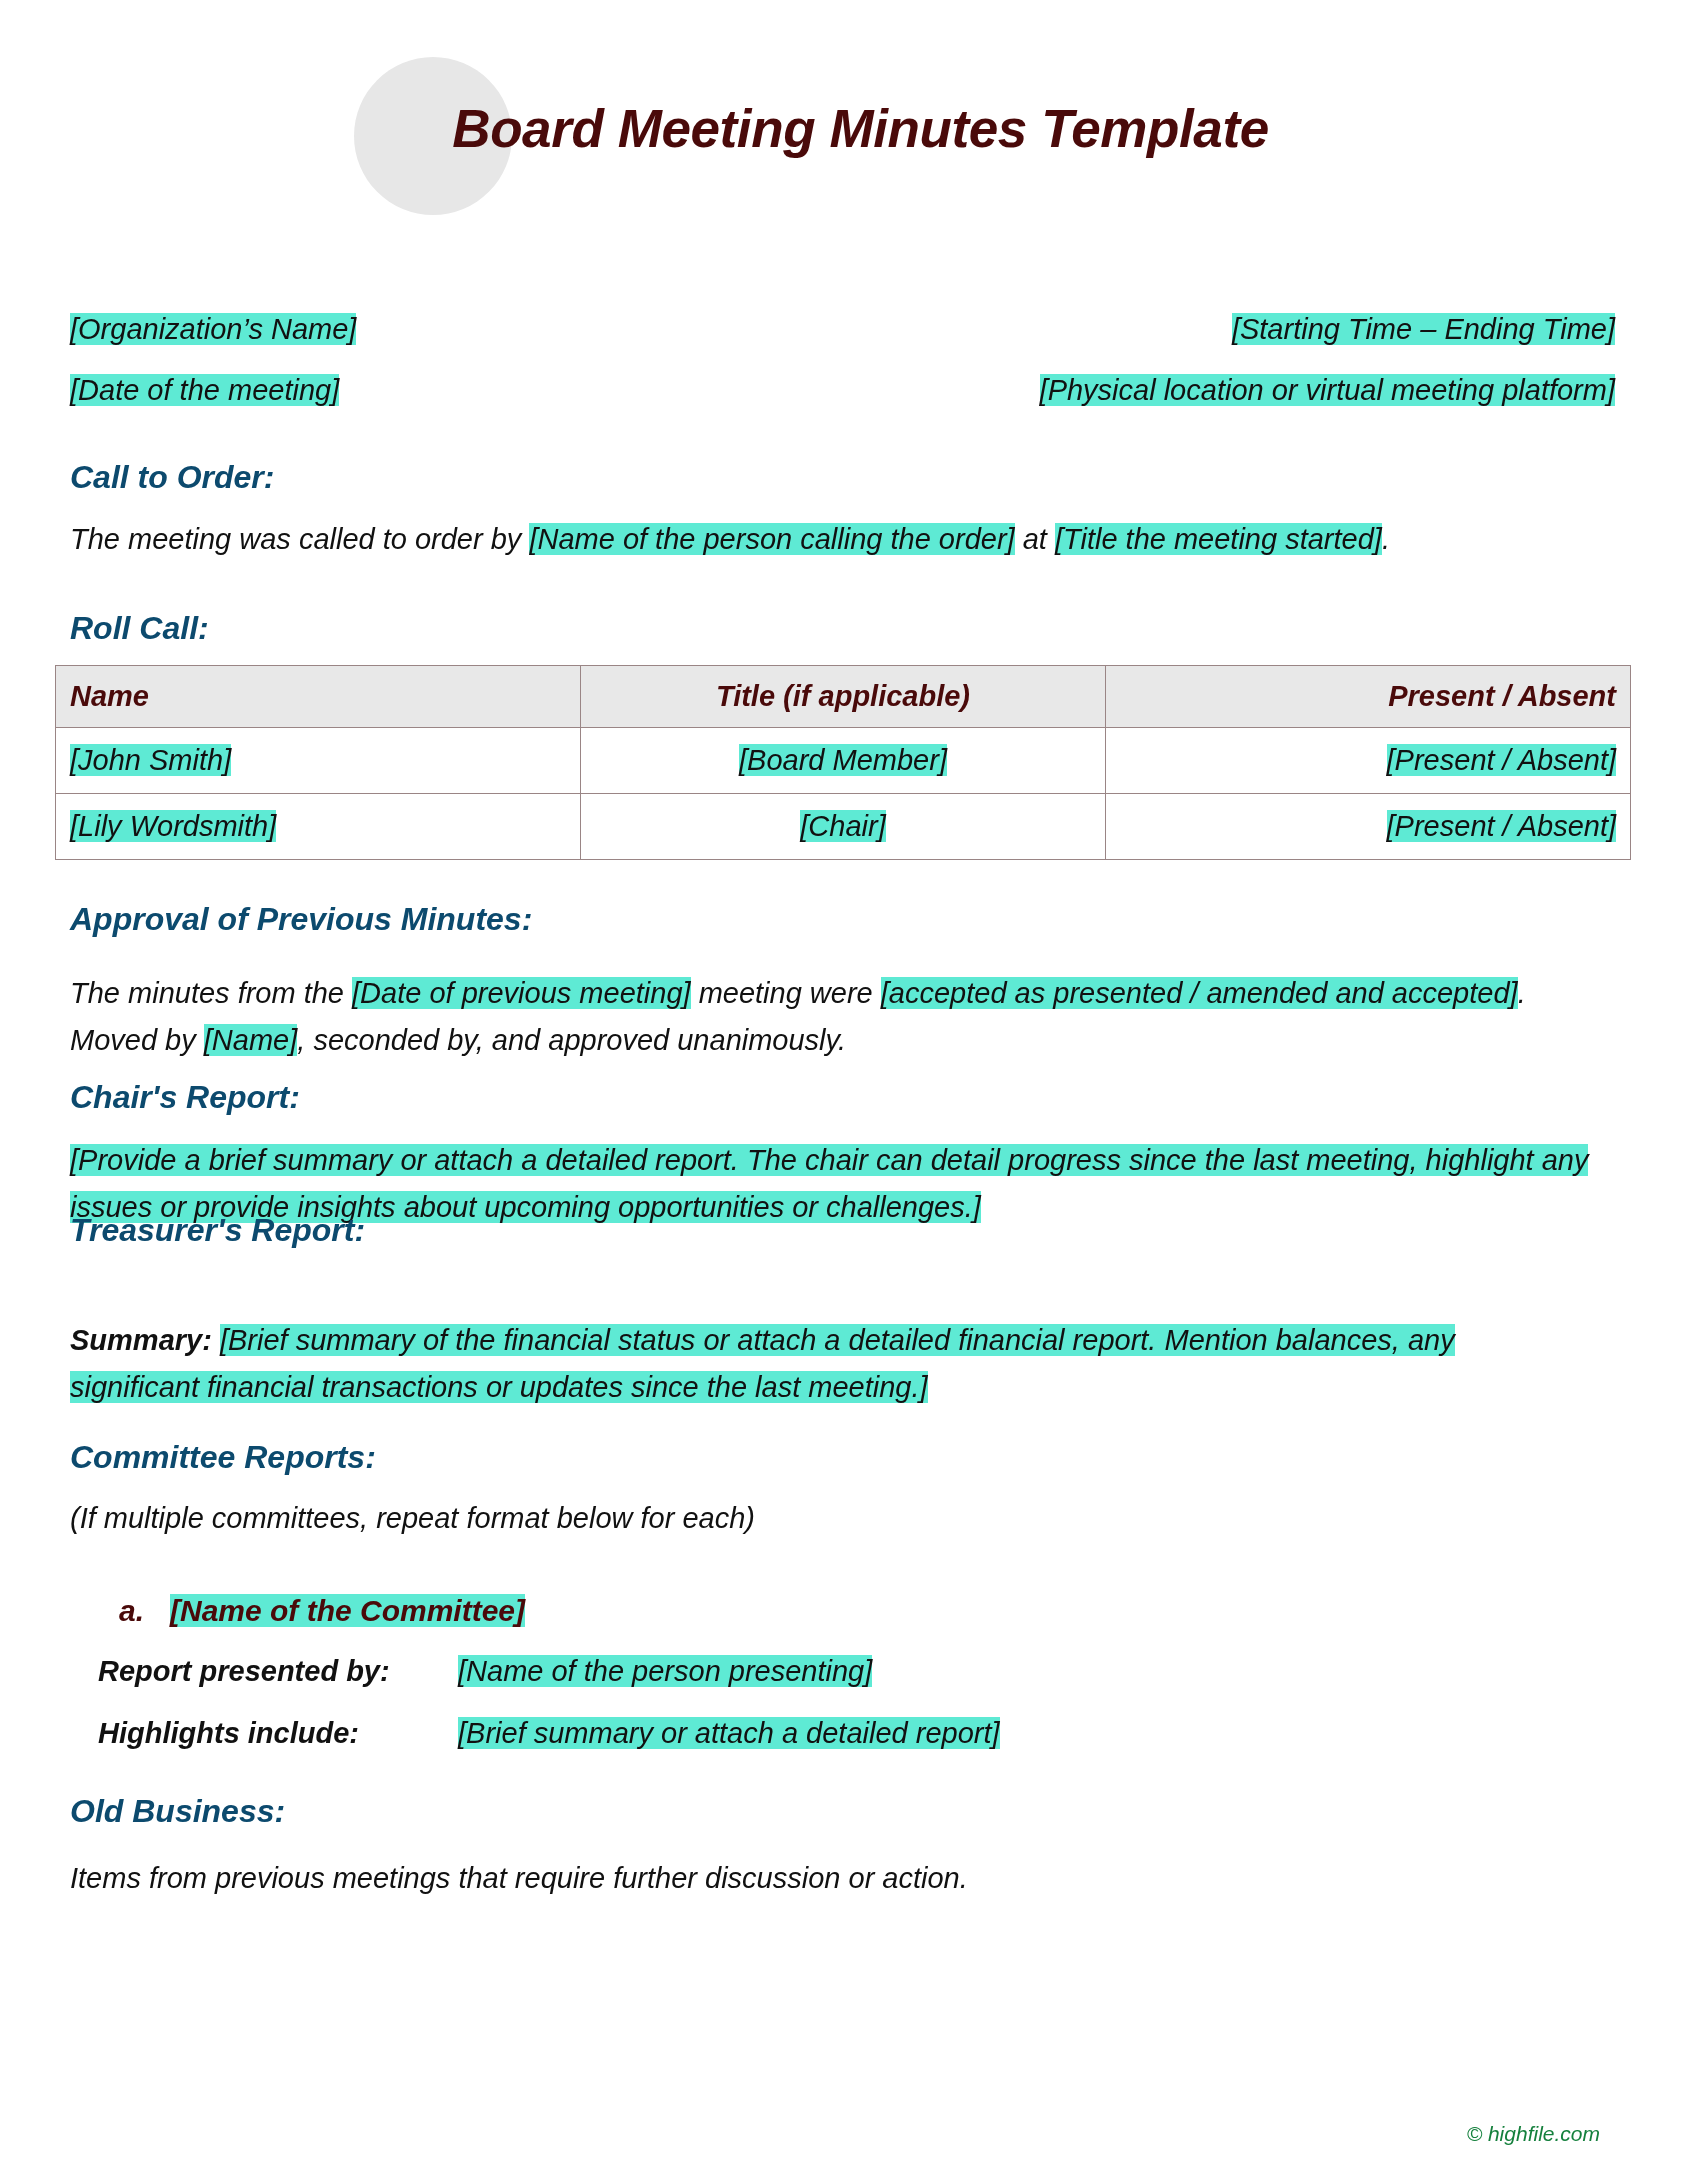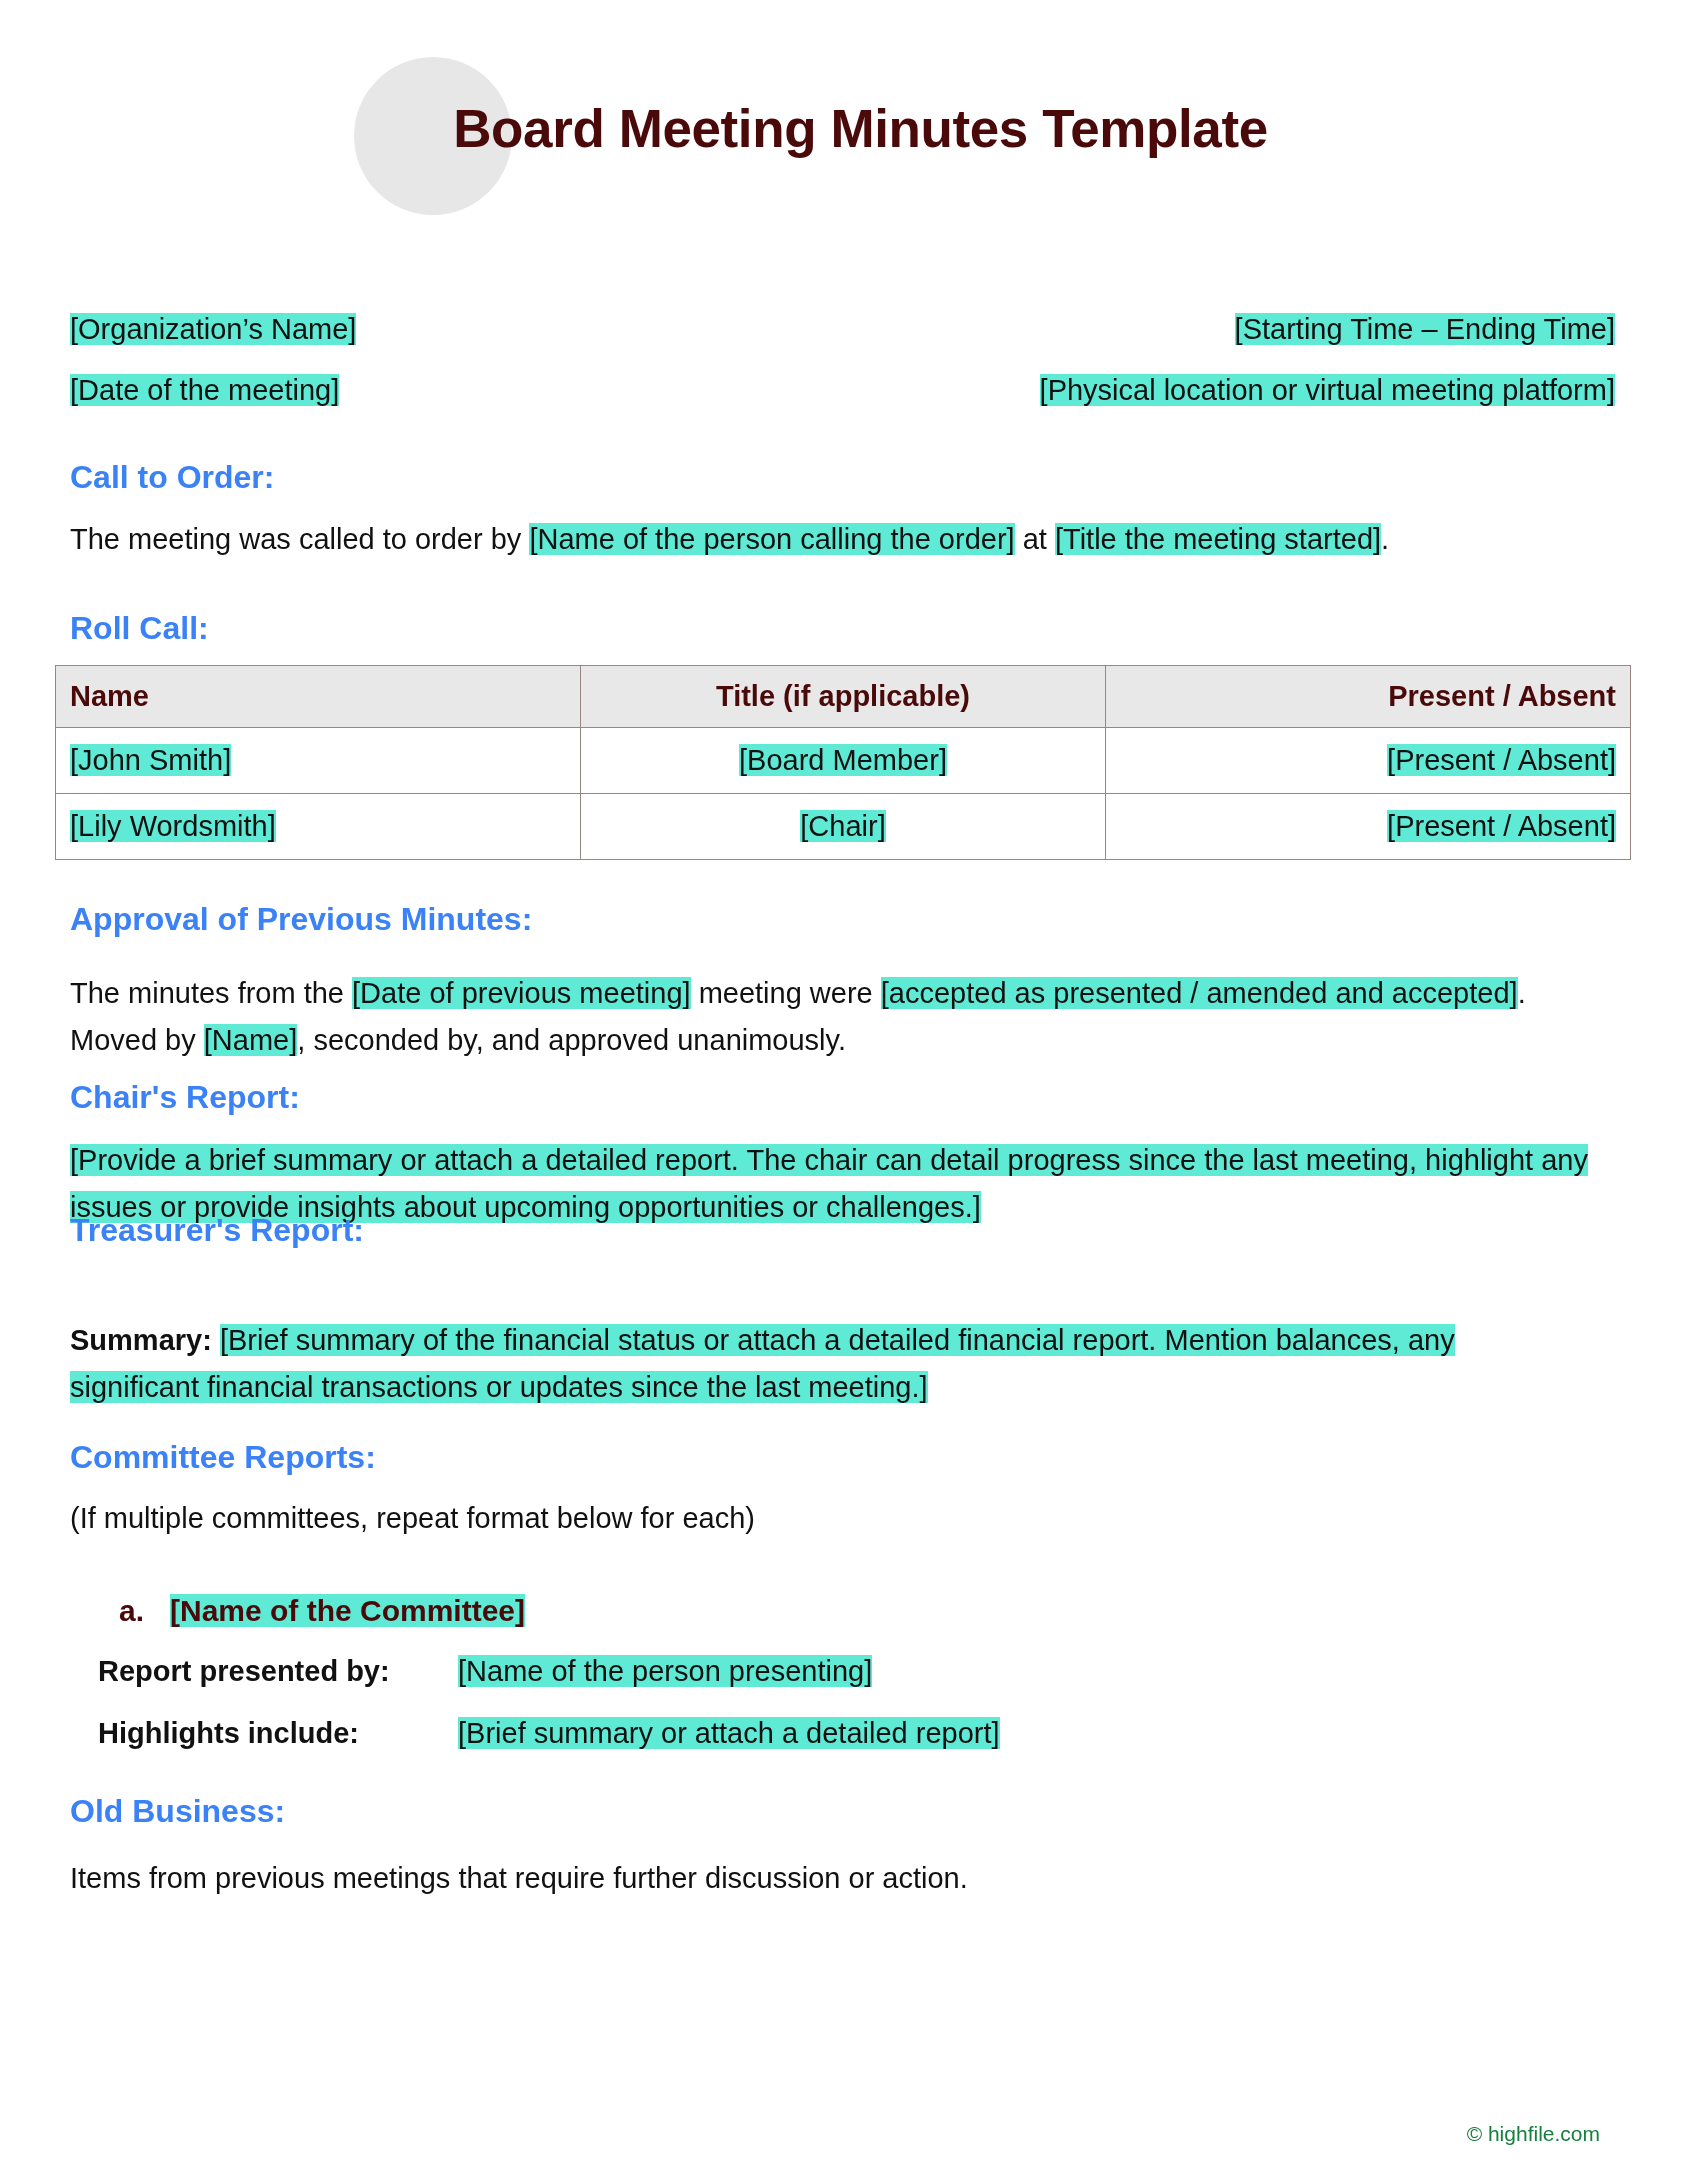--- a/index.html
+++ b/index.html
@@ -1,38 +1,38 @@
 <!DOCTYPE html>
 <html style="font-size:14px"><head>
 <meta charset="utf-8">
 <style>
   html, body { margin: 0; padding: 0; background: #ffffff; }
   body {
     width: 1685px; height: 2181px; position: relative; overflow: hidden;
     font-family: "Liberation Sans", "DejaVu Sans", sans-serif;
     color: #111111;
   }
-  .page { position: absolute; left: 0; top: 0; width: 1685px; height: 2181px; }
+  .page { position: absolute; left: 0; top: 0; width: 1685px; height: 2181px; font-style: italic; }
 
   .deco-circle {
     position: absolute; left: 354px; top: 57px; width: 158px; height: 158px;
     border-radius: 50%; background: #e7e7e7;
   }
   .title {
     position: absolute; left: 0; top: 98px; width: 1721px; text-align: center;
     font-size: 53px; font-weight: bold; color: #4a0a0a; letter-spacing: -0.4px;
   }
 
   .ph { background: #5eead4; }
   .txt { position: absolute; font-size: 29px; line-height: 35px; white-space: nowrap; }
   .left { left: 70px; }
   .right { right: 70px; text-align: right; }
 
   .h2 {
-    position: absolute; left: 70px; font-size: 32px; font-weight: bold; color: #3b82f6;
+    position: absolute; left: 70px; font-size: 32px; font-weight: bold; color: #0c4a6e;
     line-height: 39px; white-space: nowrap;
   }
   .para {
     position: absolute; left: 70px; width: 1563px; font-size: 29px; line-height: 47px;
   }
   .para span { }
 
   table.roll {
     position: absolute; left: 55px; top: 665px; width: 1576px;
     border-collapse: collapse; font-size: 29px;

